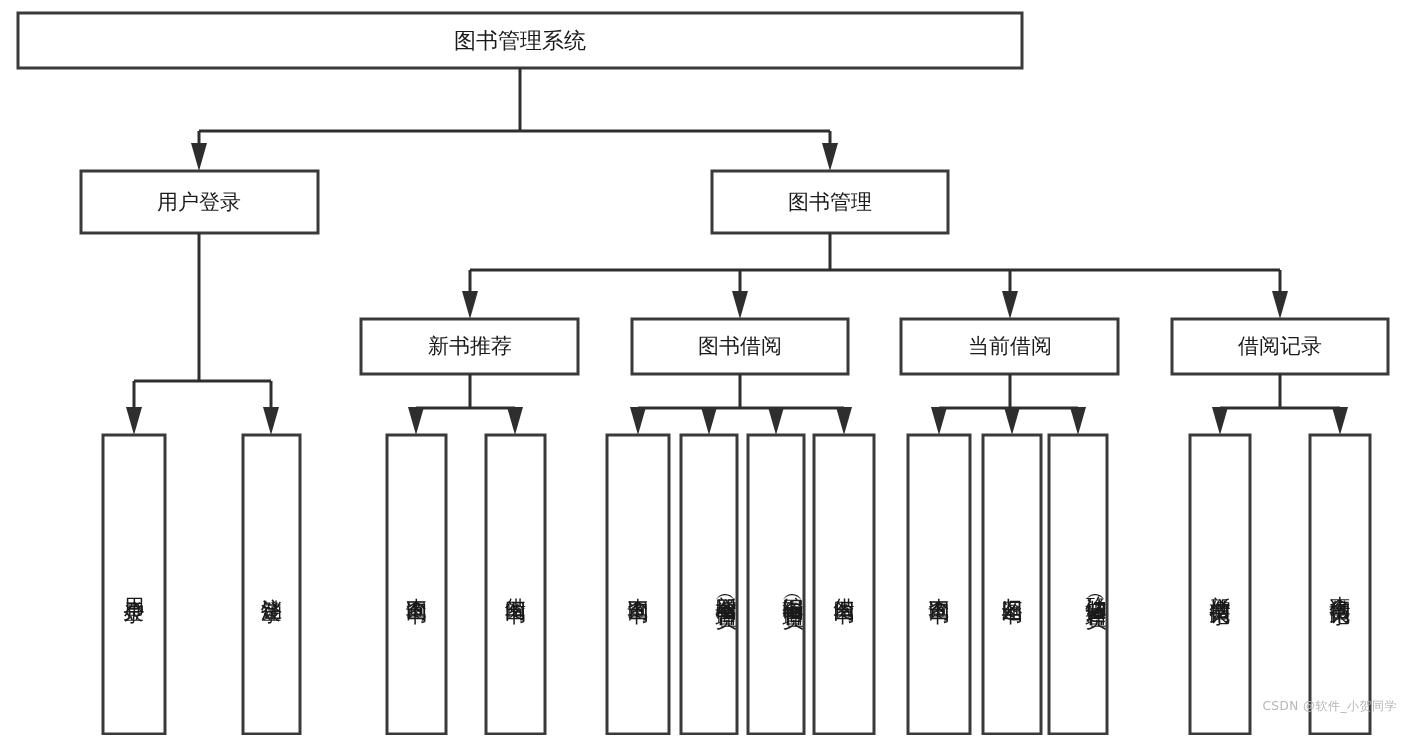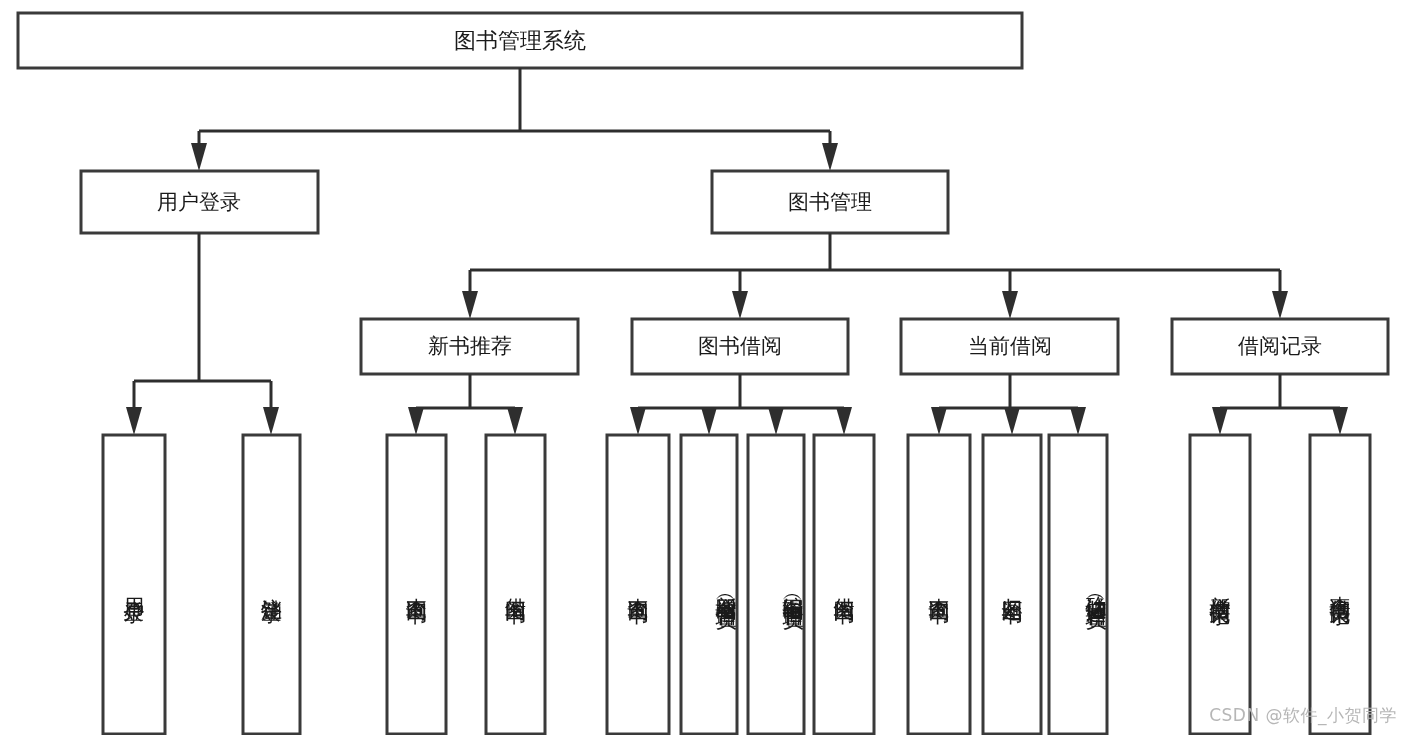--- a/index.html
+++ b/index.html
@@ -70,23 +70,23 @@
     letter-spacing: 2px;
     display: flex;
     align-items: center;
     justify-content: center;
     white-space: nowrap;
     user-select: none;
   }
   .watermark {
     position: absolute;
     right: 8px;
-    bottom: 8px;
-    font-family: "DejaVu Sans", "Liberation Sans", sans-serif;
-    font-size: 17px;
+    bottom: 20px;
+    font-family: "DejaVu Sans", "Liberation Sans", sans-serif;
+    font-size: 12px;
     color: #b6b6b6;
     letter-spacing: 0.5px;
     user-select: none;
   }
 </style>
 </head>
 <body>
 
 <div id="diagram-root">
 

